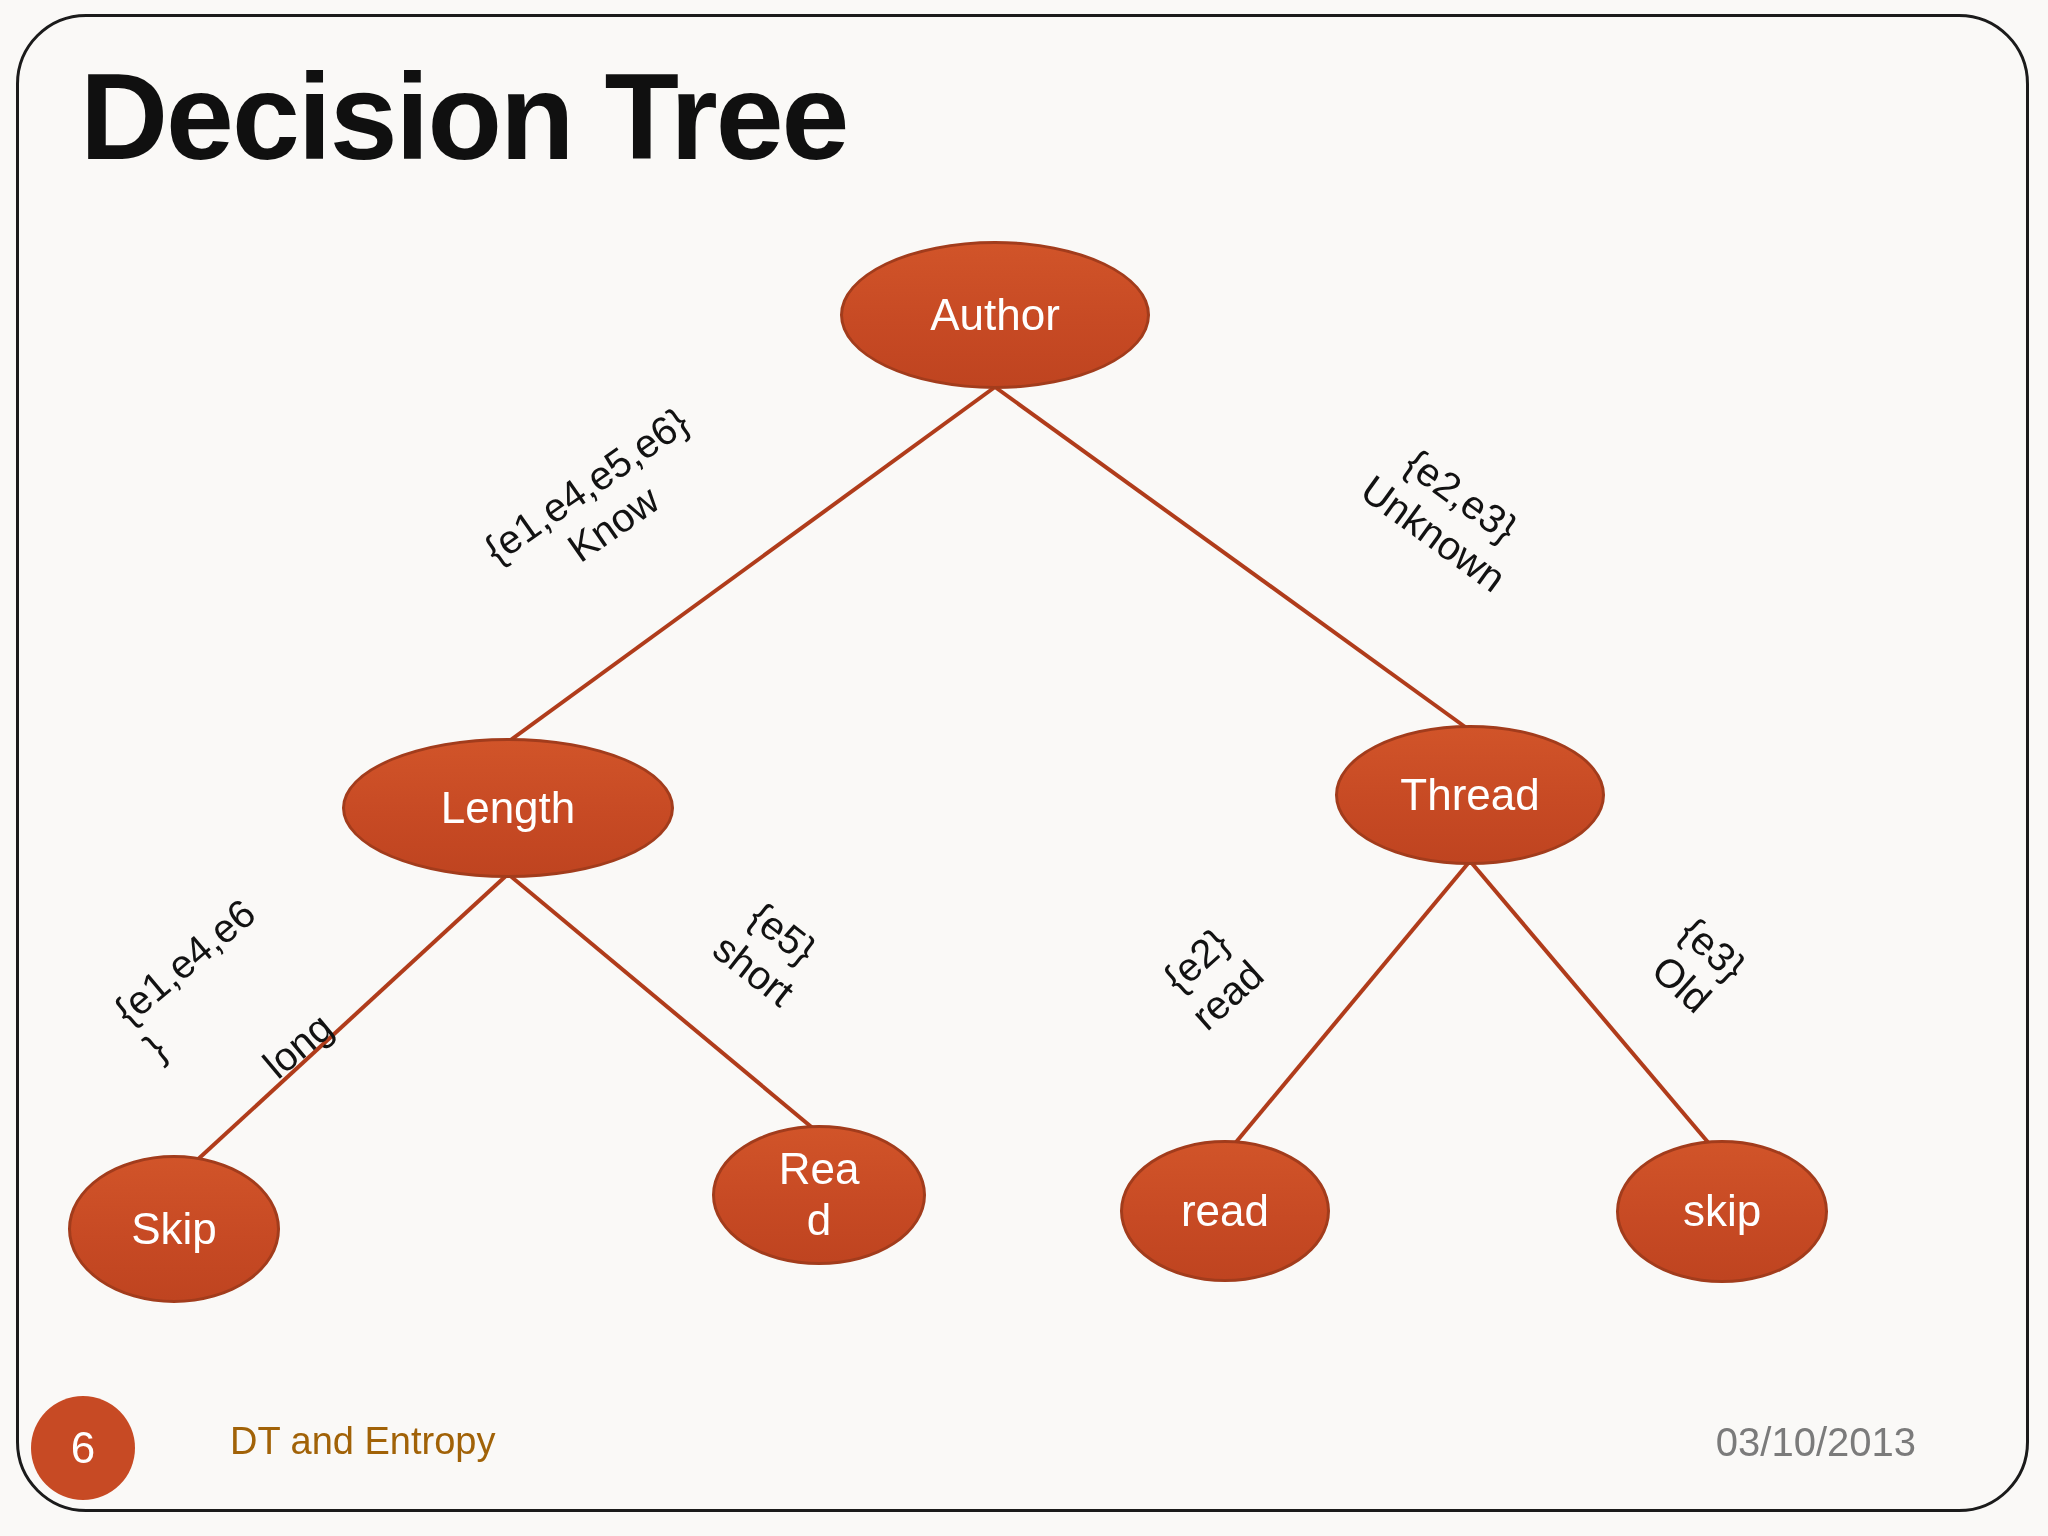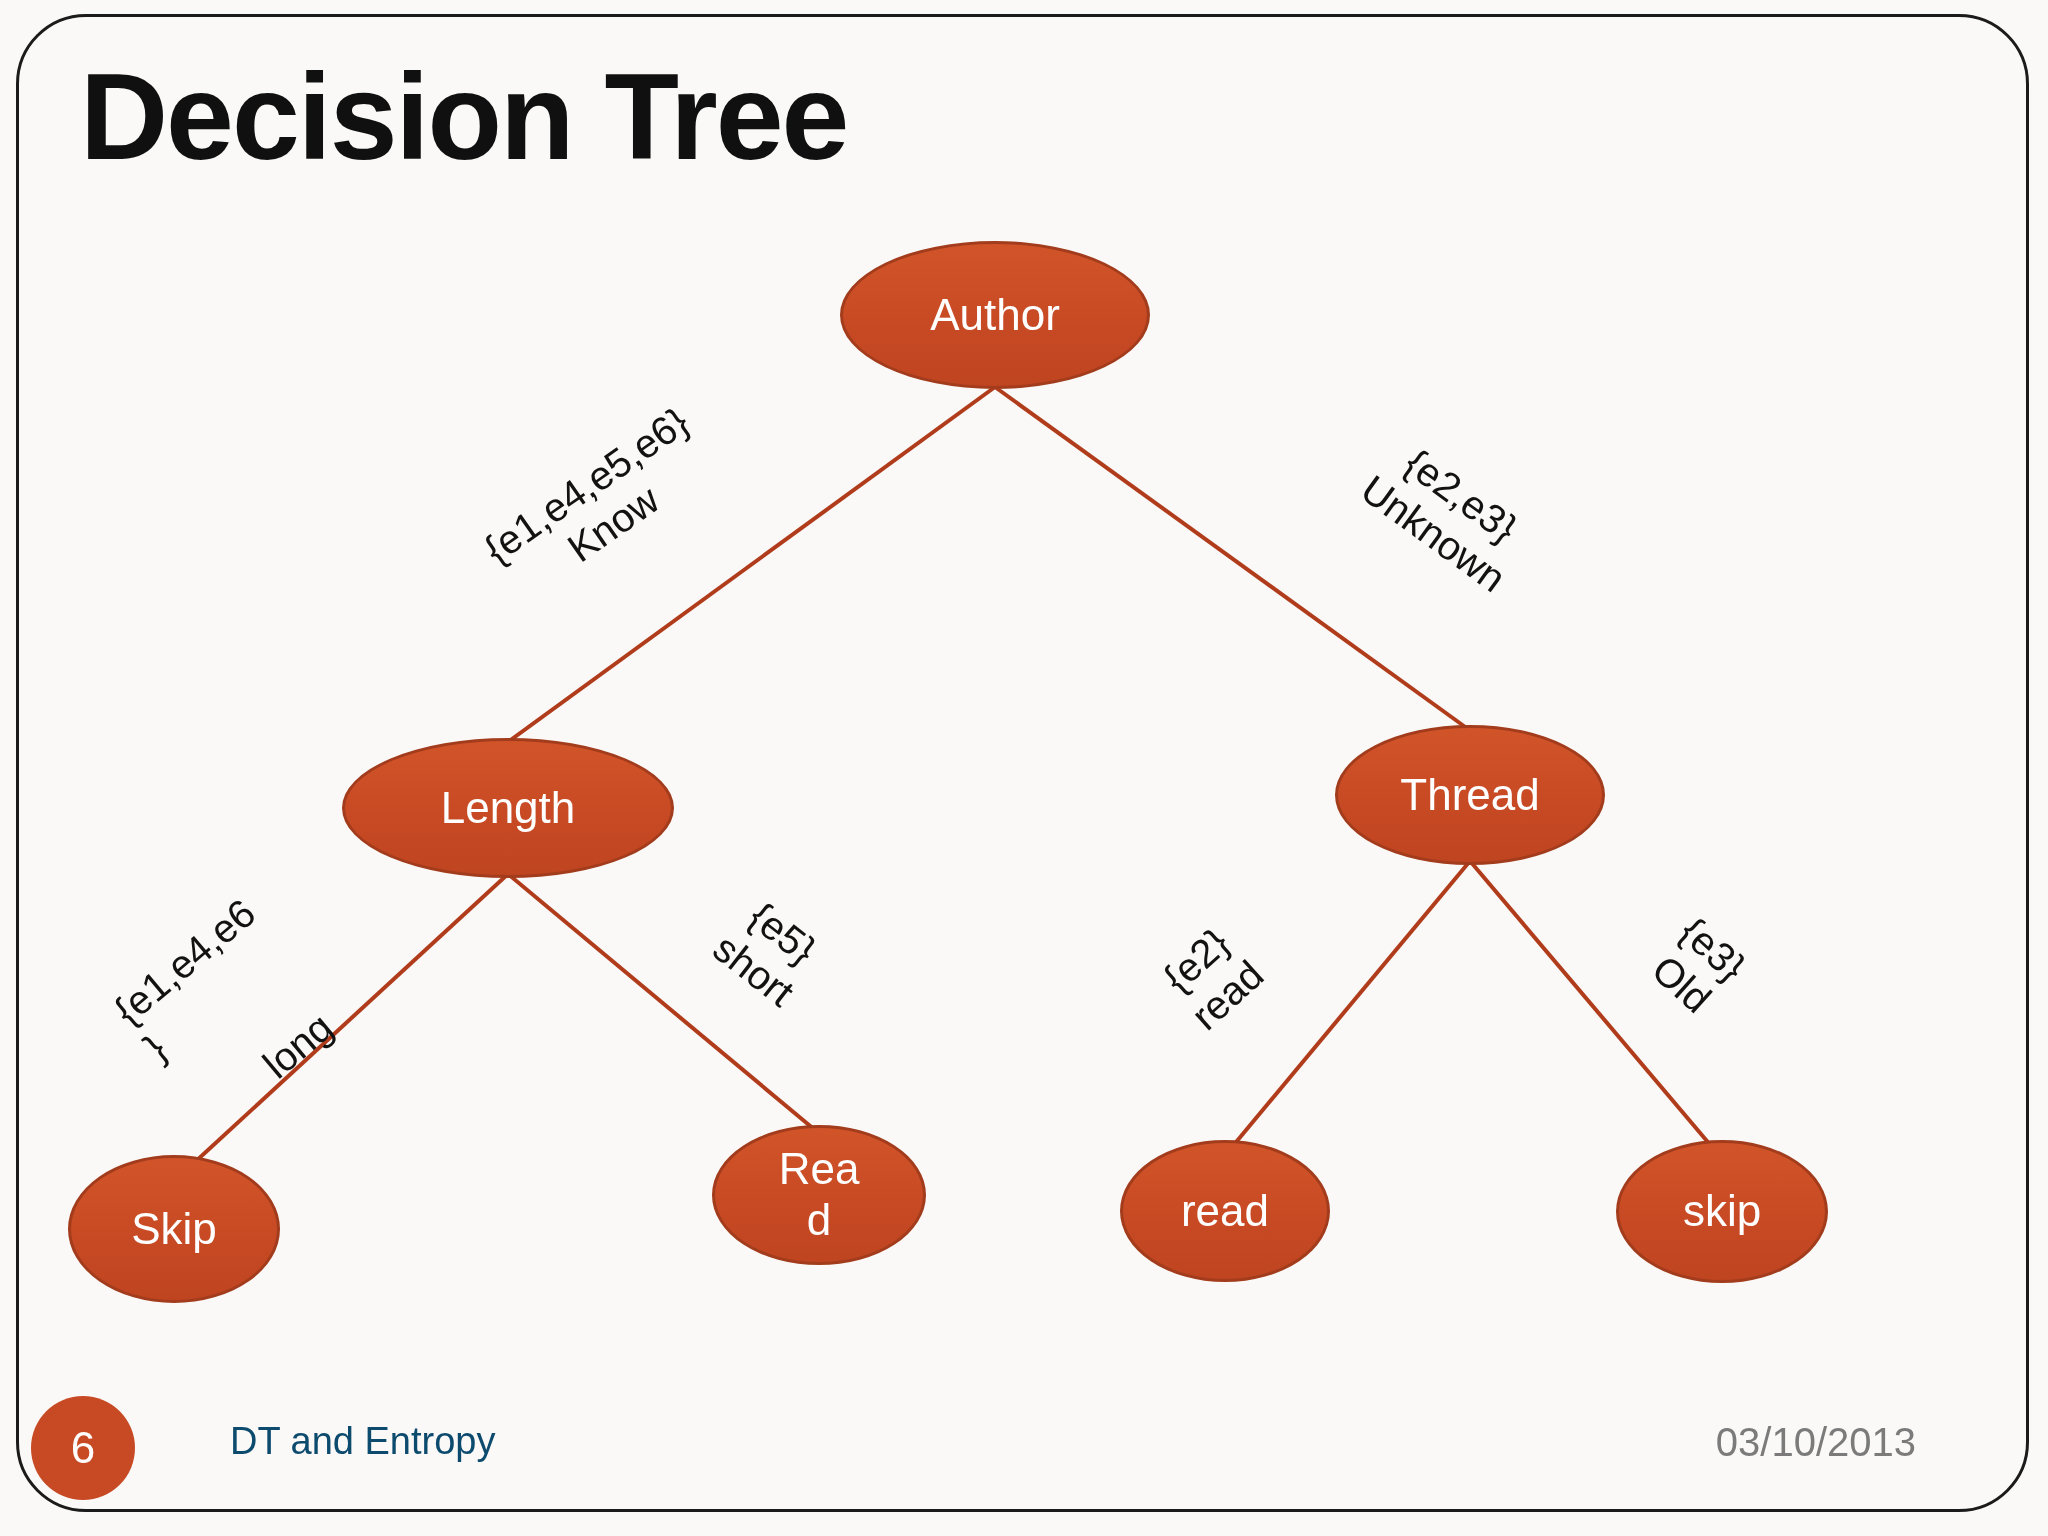--- a/index.html
+++ b/index.html
@@ -49,21 +49,21 @@
   .lbl-read{left:1212px;top:978px;transform:translate(-50%,-50%) rotate(-42deg);}
   .lbl-old{left:1697px;top:967px;transform:translate(-50%,-50%) rotate(42deg);}
   .page-badge{
     position:absolute;left:31px;top:1396px;width:104px;height:104px;
     border-radius:50%;background:#c74a24;
     display:flex;align-items:center;justify-content:center;
     color:#ffffff;font-size:44px;
   }
   .footer-title{
     position:absolute;left:230px;top:1420px;
-    color:#0c4a6e;font-size:38px;
+    color:#a16207;font-size:38px;
   }
   .footer-date{
     position:absolute;right:132px;top:1420px;
     color:#7b7b7b;font-size:40px;text-align:right;
   }
 </style>
 </head>
 <body>
 
 <div class="stage">

